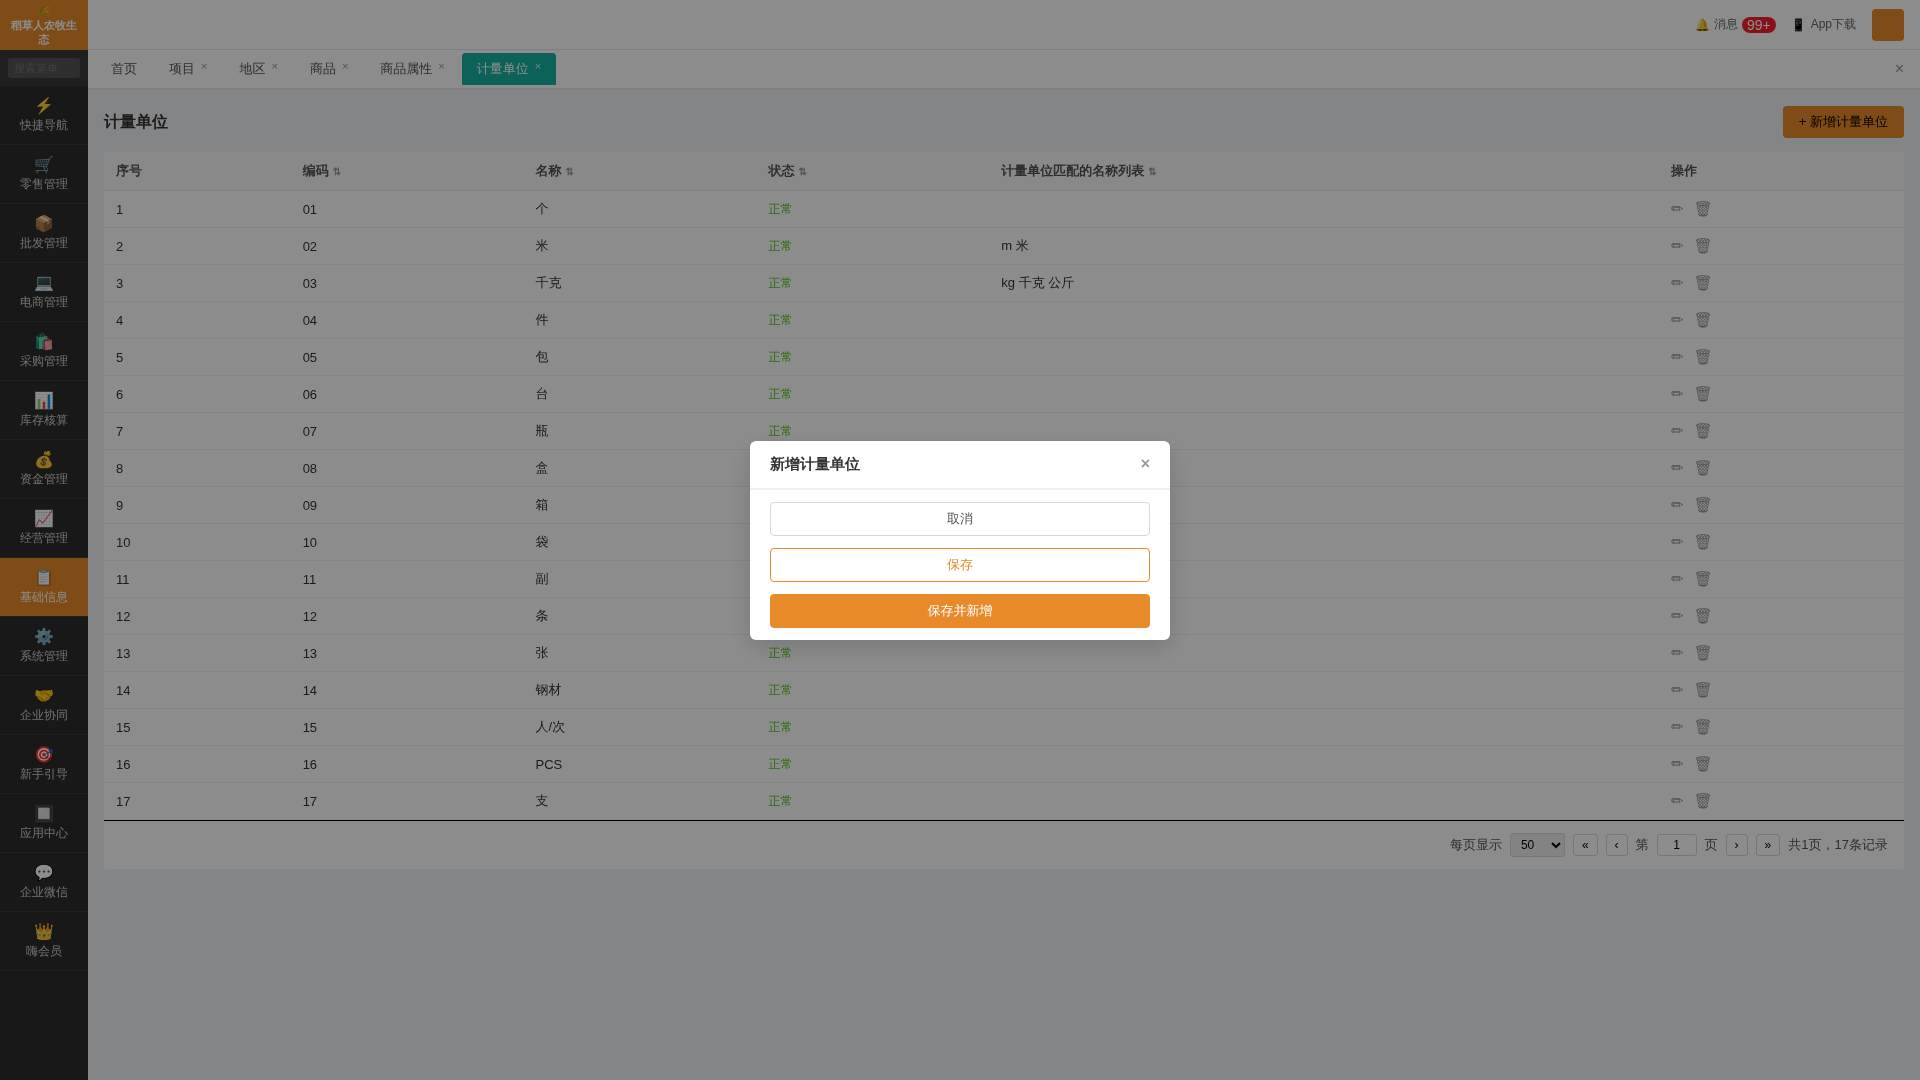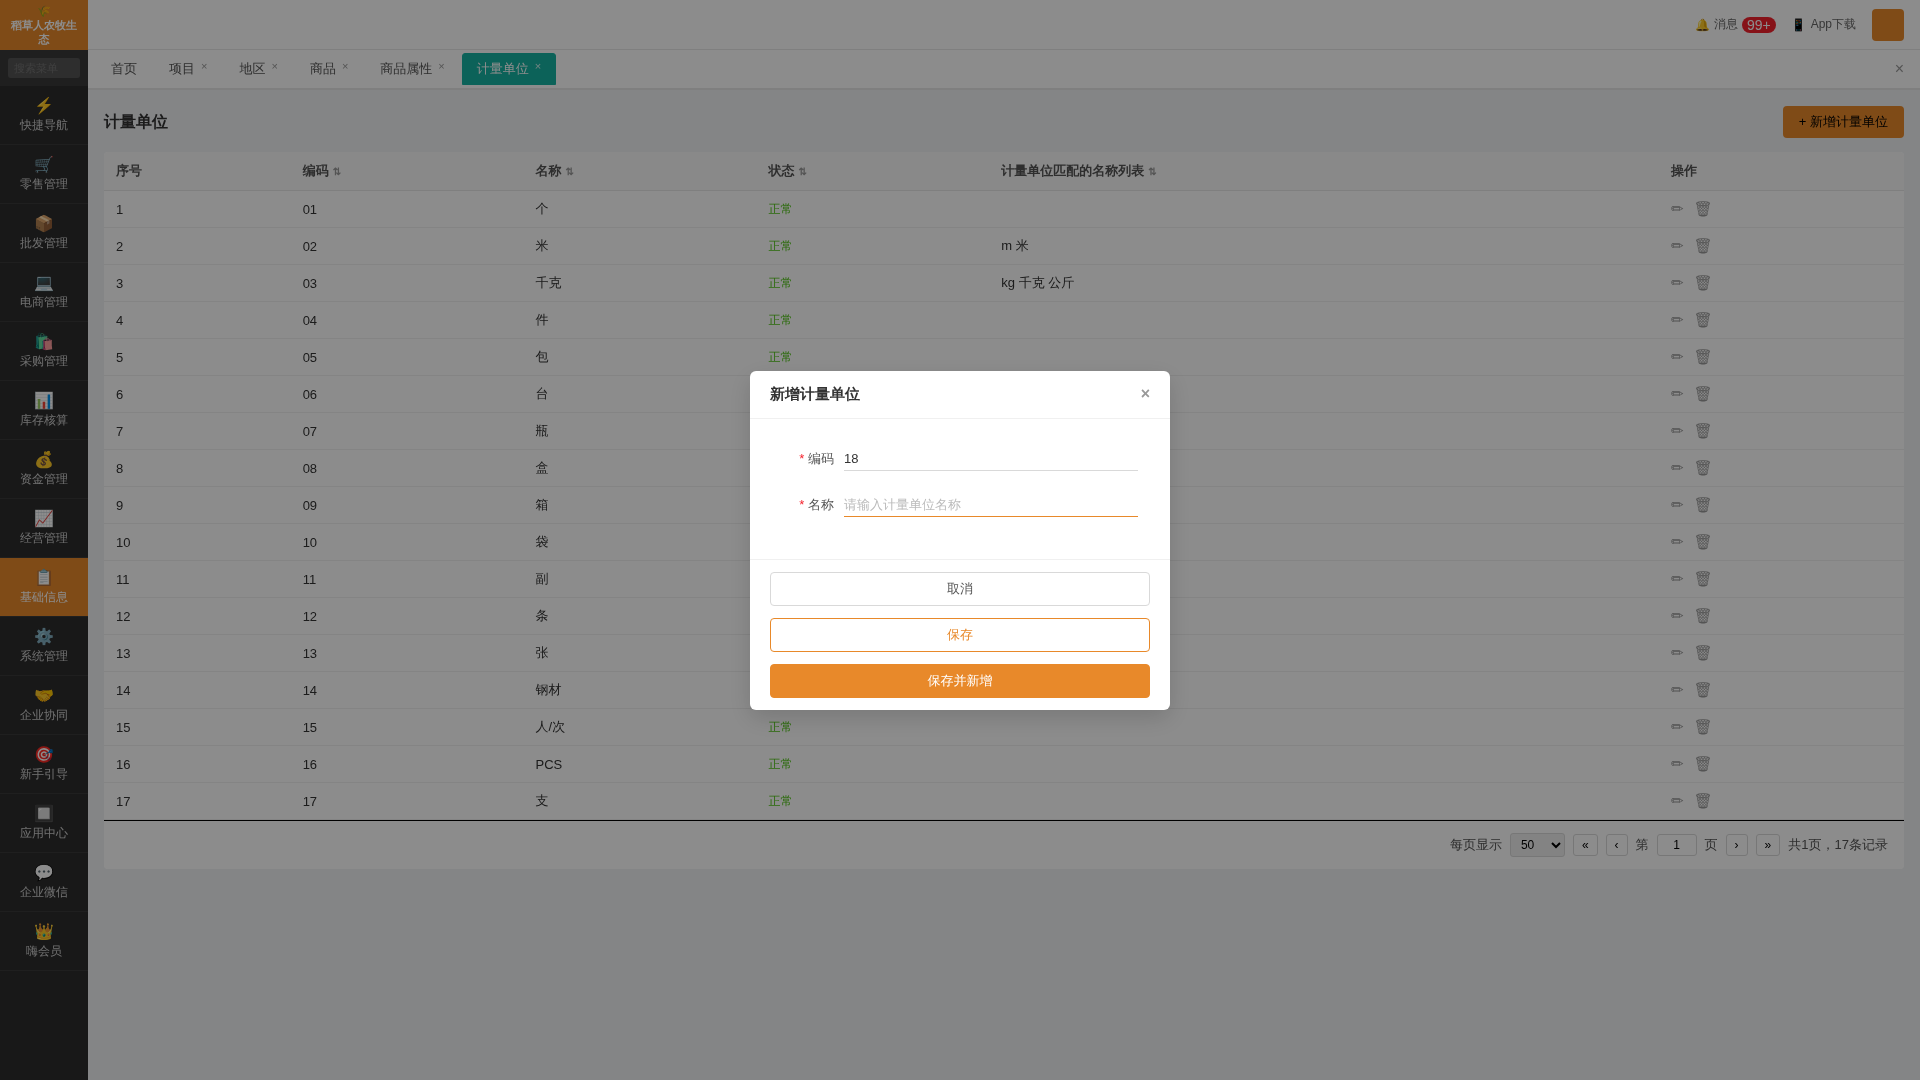--- a/index.html
+++ b/index.html
@@ -732,33 +732,19 @@
     </div>
   </div>
 </div>
 
 <div class="modal-overlay" id="modal-overlay">
   <div class="modal">
     <div class="modal-header">
       <span>新增计量单位</span>
       <span class="modal-close">×</span>
     </div>
-    <div class="modal-body">
-      <div class="form-row">
-        <div class="form-label">
-          <span style="color:#f5222d">*</span> 编码
-        </div>
-        <input class="form-input" type="text" id="code-input" value="18" style="">
-      </div>
-      <div class="form-row">
-        <div class="form-label">
-          <span style="color:#f5222d">*</span> 名称
-        </div>
-        <input class="form-input active-border" type="text" id="name-input" placeholder="请输入计量单位名称" style="">
-      </div>
-    </div>
     <div class="modal-footer">
       <button class="btn-cancel">取消</button>
       <button class="btn-save">保存</button>
       <button class="btn-save-new">保存并新增</button>
     </div>
   </div>
 </div>
 
 </body></html>

